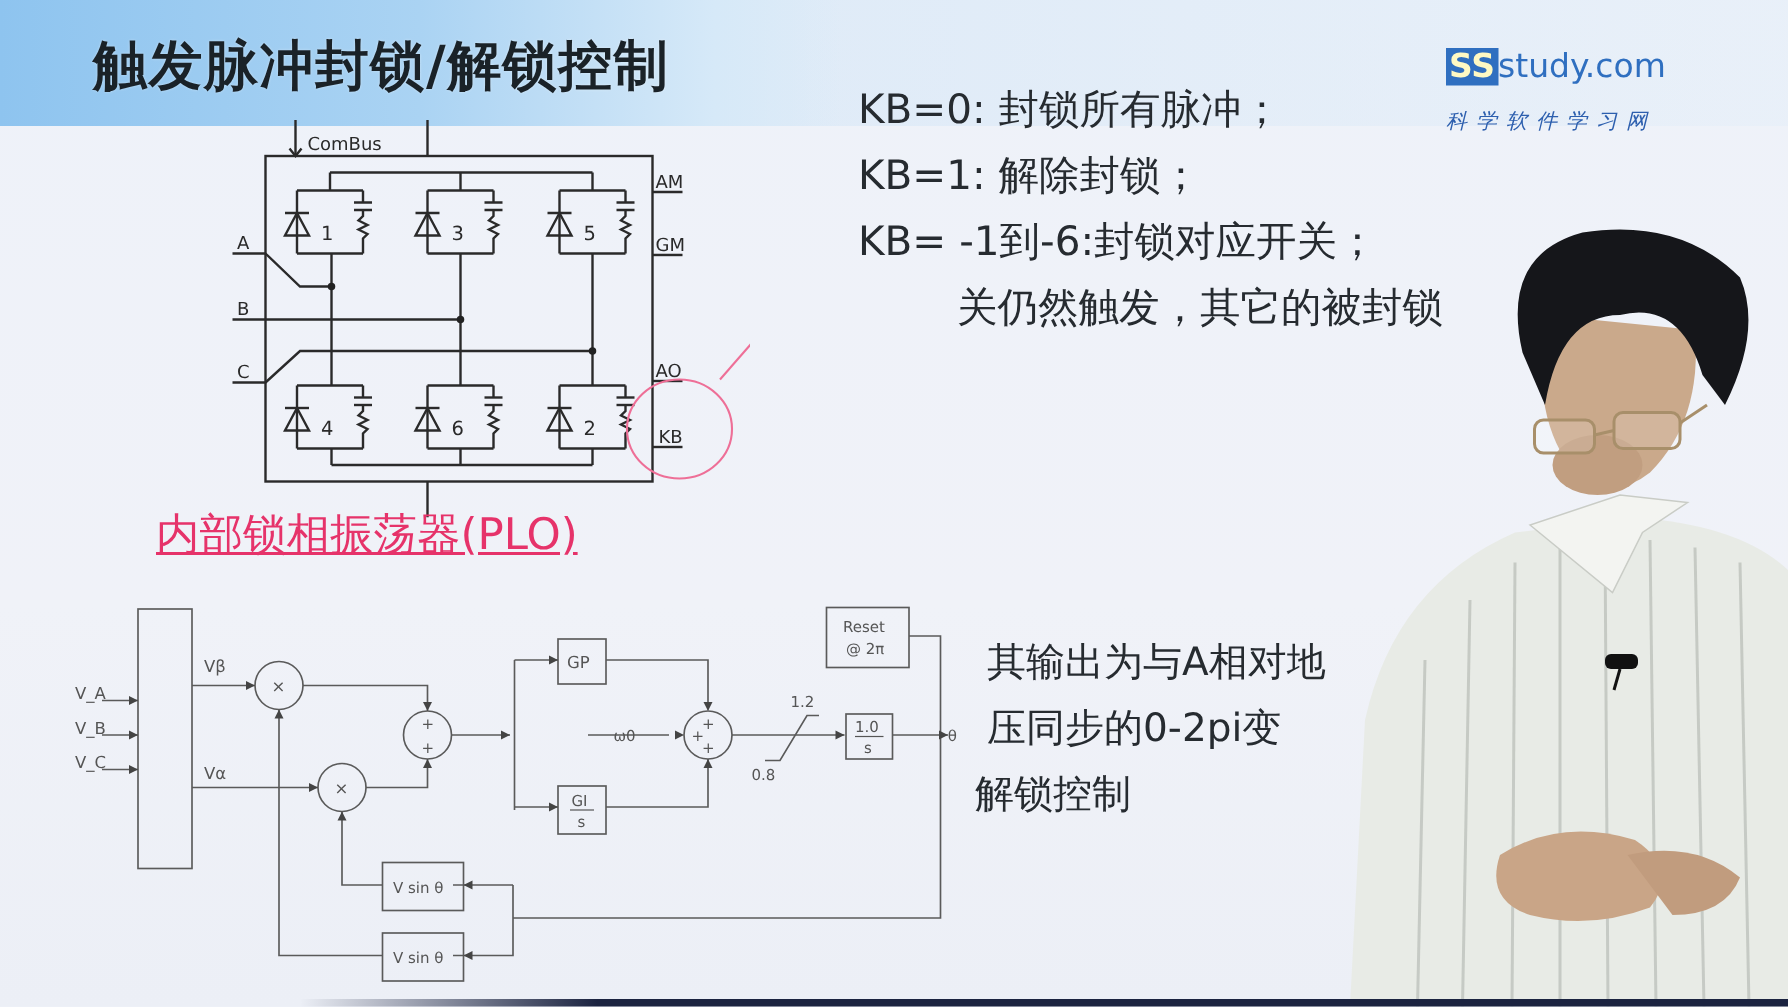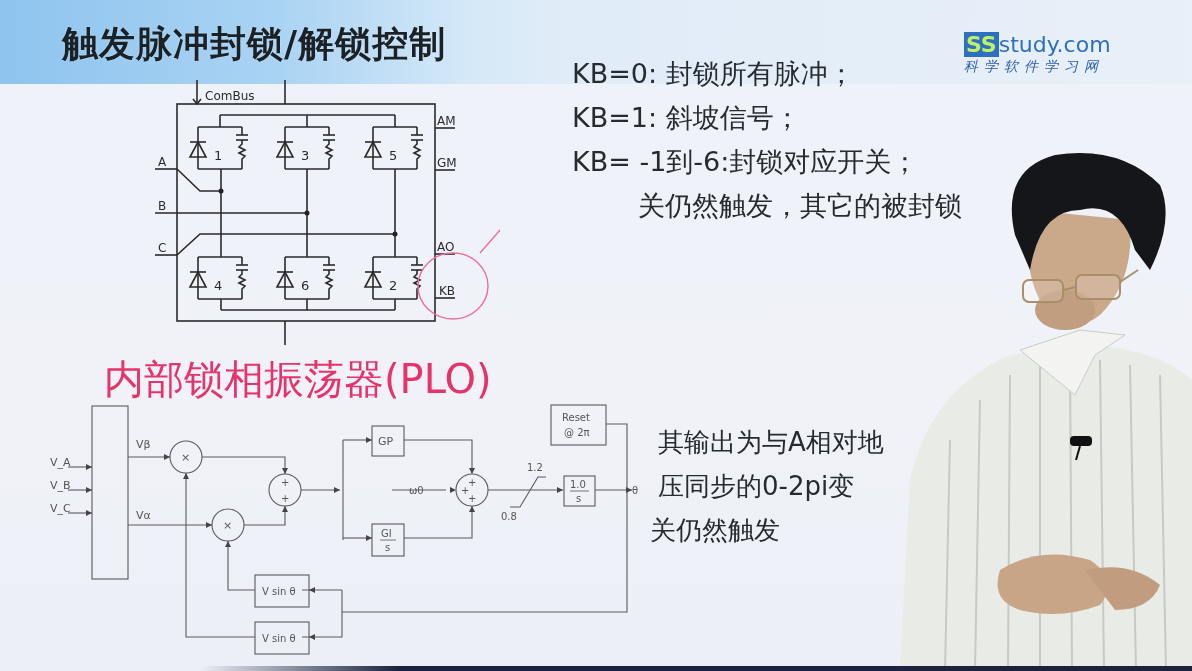--- a/index.html
+++ b/index.html
@@ -10,29 +10,29 @@
   .title-bar{position:absolute;left:0;top:0;width:560px;height:84px;
          background:linear-gradient(90deg,#8ec4ef 0%,#aad3f3 50%,#d6e9f8 85%,rgba(230,240,250,0) 100%);}
   .title-bar-strip{position:absolute;left:0;top:0;width:1192px;height:84px;
          background:linear-gradient(90deg,rgba(150,200,240,0.25),rgba(220,235,248,0.3));}
   .title{position:absolute;left:62px;top:20px;font-size:36px;font-weight:bold;
          color:#1a2228;letter-spacing:1px;font-family:"DejaVu Sans",sans-serif;
          text-shadow:0 0 2px rgba(255,255,255,0.4);}
   .logo{position:absolute;left:964px;top:34px;}
   .logo-main{font-size:22px;color:#2f6fc0;letter-spacing:0px;line-height:22px;
          font-family:"DejaVu Sans",sans-serif;}
-  .logo-main .ss{background:#2f6fc0;color:#bef264;padding:0 2px;font-weight:bold;}
-  .logo-sub{font-size:14px;color:#2d5fae;letter-spacing:6px;margin-top:2px;
+  .logo-main .ss{background:#2f6fc0;color:#fef9c3;padding:0 2px;font-weight:bold;}
+  .logo-sub{font-size:14px;color:#2d5fae;letter-spacing:6px;margin-top:16px;
          font-family:"DejaVu Serif",serif;font-style:italic;}
   .kb-list{position:absolute;left:572px;top:52px;font-size:27px;color:#262b30;
          line-height:44px;font-family:"DejaVu Sans",sans-serif;}
   .kb-list div{white-space:nowrap;}
   .kb-indent{padding-left:66px;}
-  .plo-title{position:absolute;left:104px;top:352px;font-size:40px;color:#e6336a;
-         font-family:"DejaVu Sans",sans-serif;letter-spacing:0px;}
+  .plo-title{position:absolute;left:104px;top:337px;font-size:29px;color:#e6336a;
+         font-family:"DejaVu Sans",sans-serif;letter-spacing:0px;text-decoration:underline;}
   .plo-desc{position:absolute;left:650px;top:420px;font-size:26px;color:#262b30;
          line-height:44px;}
   .plo-desc .l1{padding-left:8px;}
   .plo-desc .l2{padding-left:8px;}
   svg text{font-family:"DejaVu Sans",sans-serif;}
   .presenter{position:absolute;left:890px;top:140px;width:302px;height:531px;}
   .bottom-bar{position:absolute;left:200px;top:666px;width:992px;height:5px;
          background:linear-gradient(90deg,rgba(20,30,60,0),#1b2340 20%,#1b2340);}
 </style>
 </head>
@@ -167,21 +167,21 @@
     <text x="151" y="210" font-size="13" fill="#2a2a2a">6</text>
     <text x="239" y="210" font-size="13" fill="#2a2a2a">2</text>
 
     <ellipse cx="303" cy="206" rx="35" ry="33" fill="none" stroke="#ee6f97" stroke-width="1.4"></ellipse>
     <line x1="330" y1="173" x2="385" y2="110" stroke="#ee6f97" stroke-width="1.4"></line>
     <polygon points="392,102 380,108 387,115" fill="#e6336a"></polygon>
   </svg>
 
   <div class="kb-list">
     <div>KB=0: 封锁所有脉冲；</div>
-    <div>KB=1: 斜坡信号；</div>
+    <div>KB=1: 解除封锁；</div>
     <div>KB= -1到-6:封锁对应开关；</div>
     <div class="kb-indent">关仍然触发，其它的被封锁</div>
   </div>
 
   <div class="plo-title">内部锁相振荡器(PLO)</div>
 
   <svg style="position:absolute;left:40px;top:400px;" width="600" height="258" viewBox="0 0 600 258">
     <g stroke="#5a5a5a" stroke-width="1.1" fill="none">
 
       <rect x="52" y="6" width="36" height="173"></rect>
@@ -274,21 +274,21 @@
       <text x="524" y="36" font-size="10">@ 2π</text>
       <text x="598" y="94" font-size="10" text-anchor="end">θ</text>
       <text x="222" y="195" font-size="10">V sin θ</text>
       <text x="222" y="242" font-size="10">V sin θ</text>
     </g>
   </svg>
 
   <div class="plo-desc">
     <div class="l1">其输出为与A相对地</div>
     <div class="l2">压同步的0-2pi变</div>
-    <div>关仍然触发</div>
+    <div>解锁控制</div>
   </div>
 
   <svg class="presenter" viewBox="0 0 302 531">
 
     <path d="M10,531 L20,340 Q40,250 120,215 L200,205 Q270,210 302,240 L302,531 Z" fill="#e8ebe6"></path>
     <g stroke="#b8bdb7" stroke-width="2" opacity="0.7">
       <line x1="60" y1="300" x2="55" y2="531"></line>
         <line x1="90" y1="260" x2="85" y2="531"></line>
       <line x1="120" y1="235" x2="118" y2="531"></line>
         <line x1="150" y1="225" x2="150" y2="531"></line>

